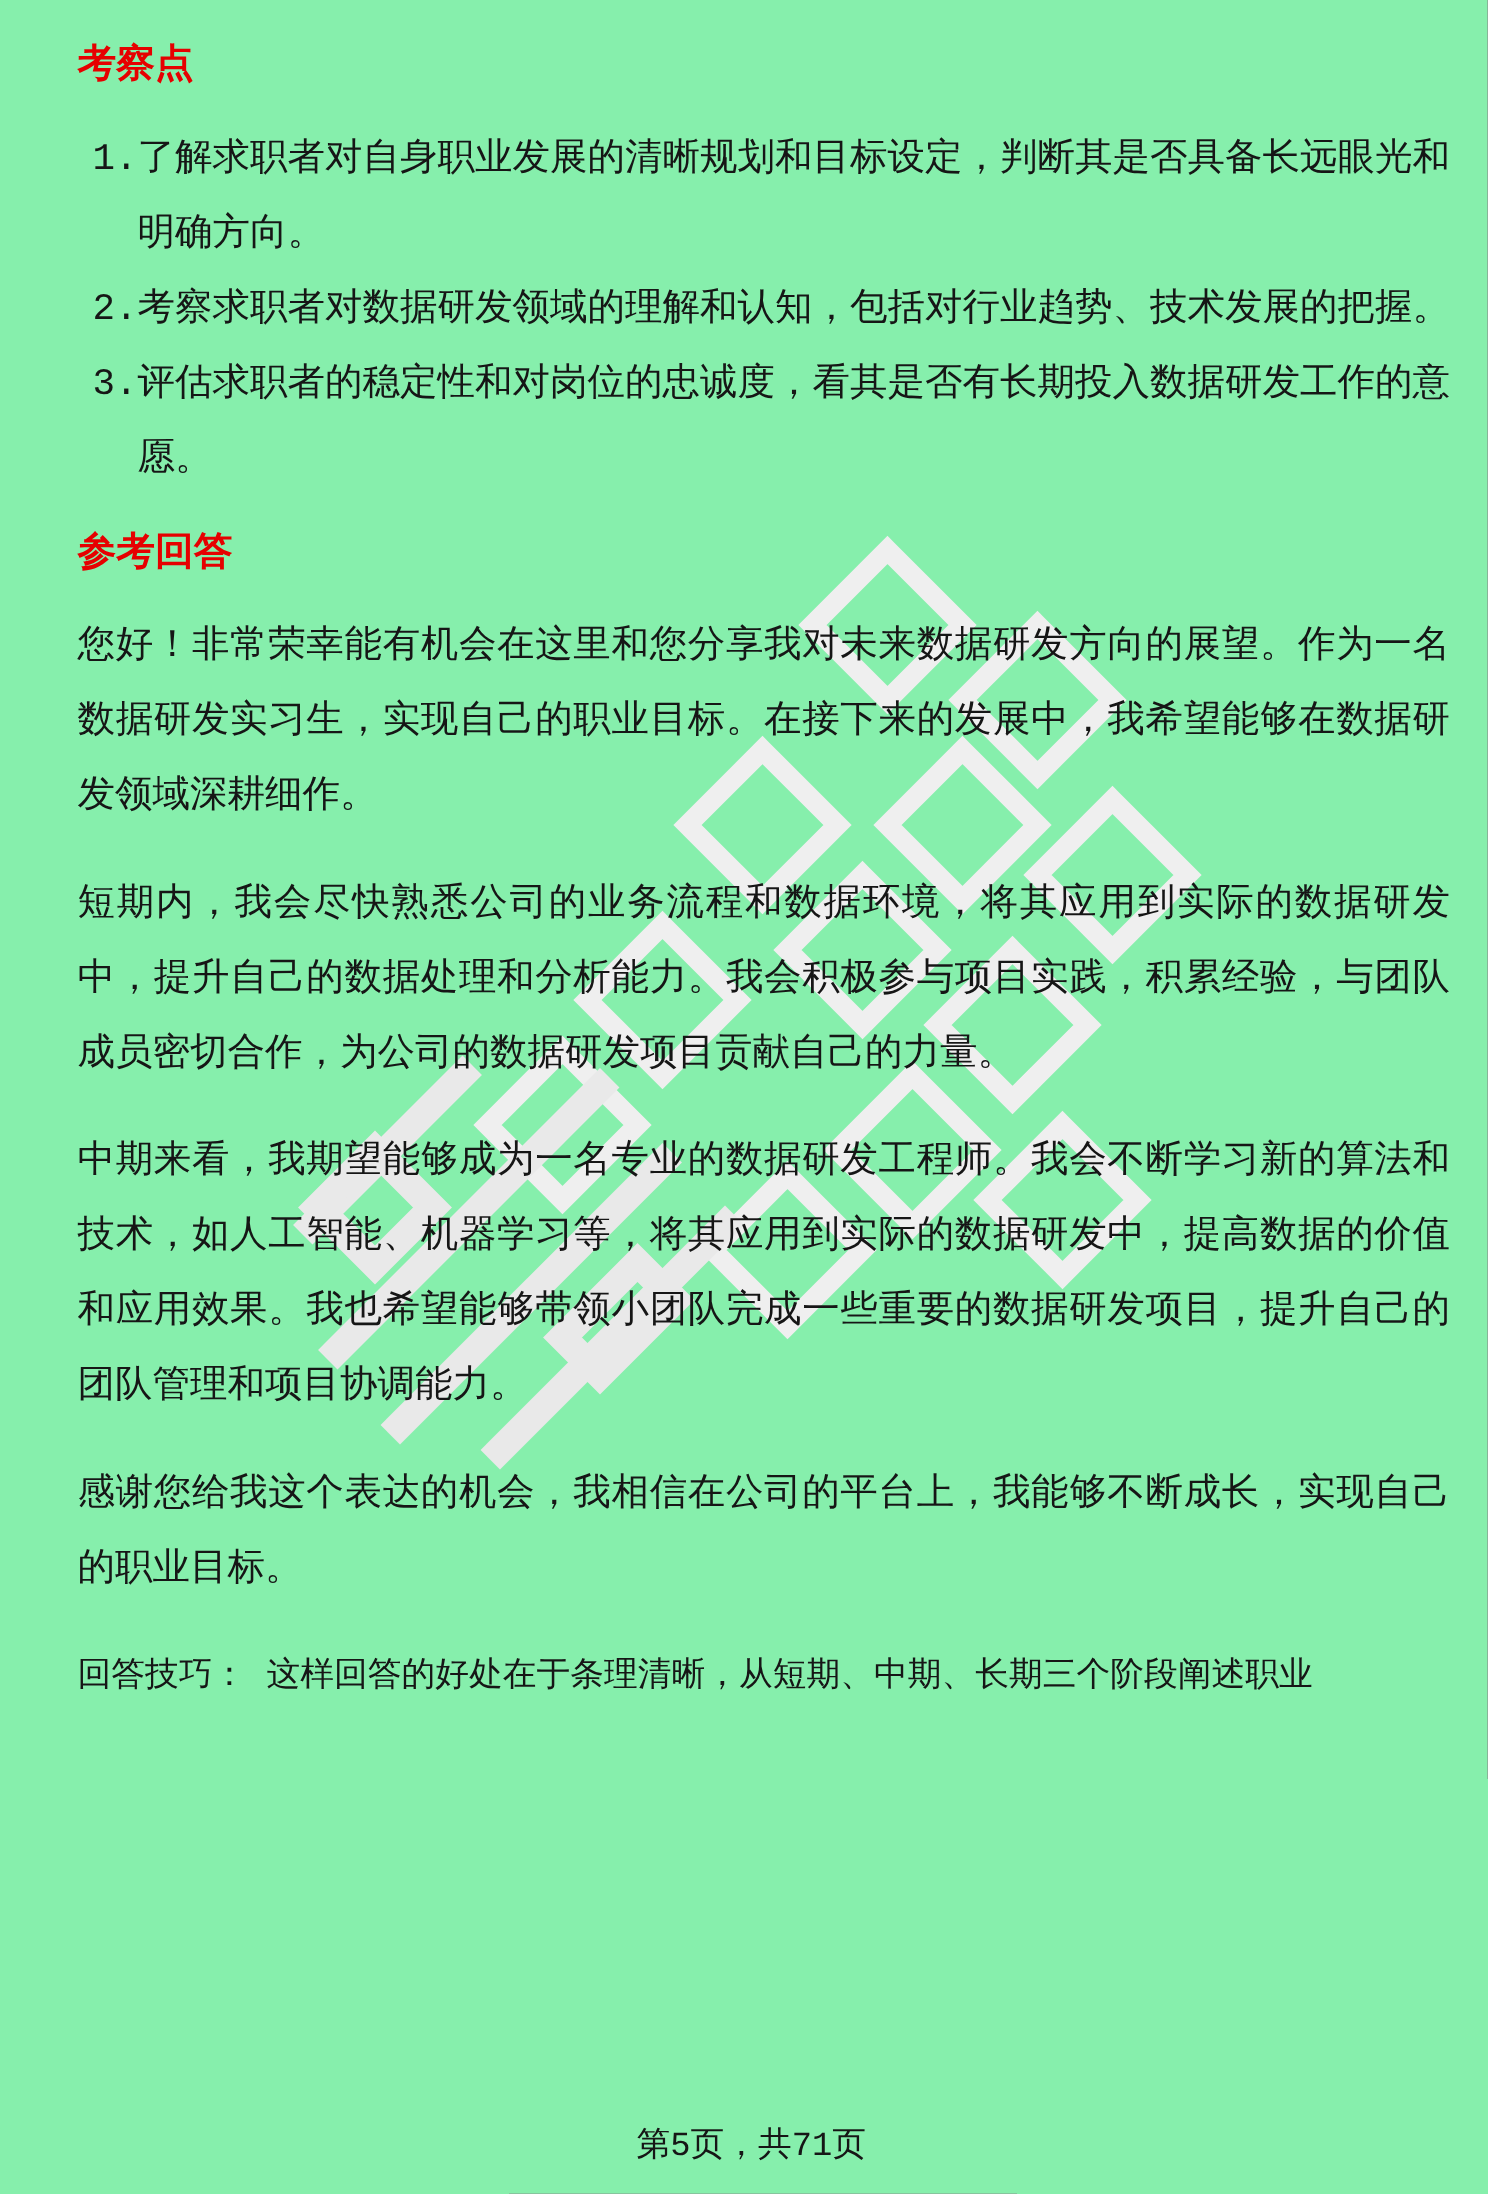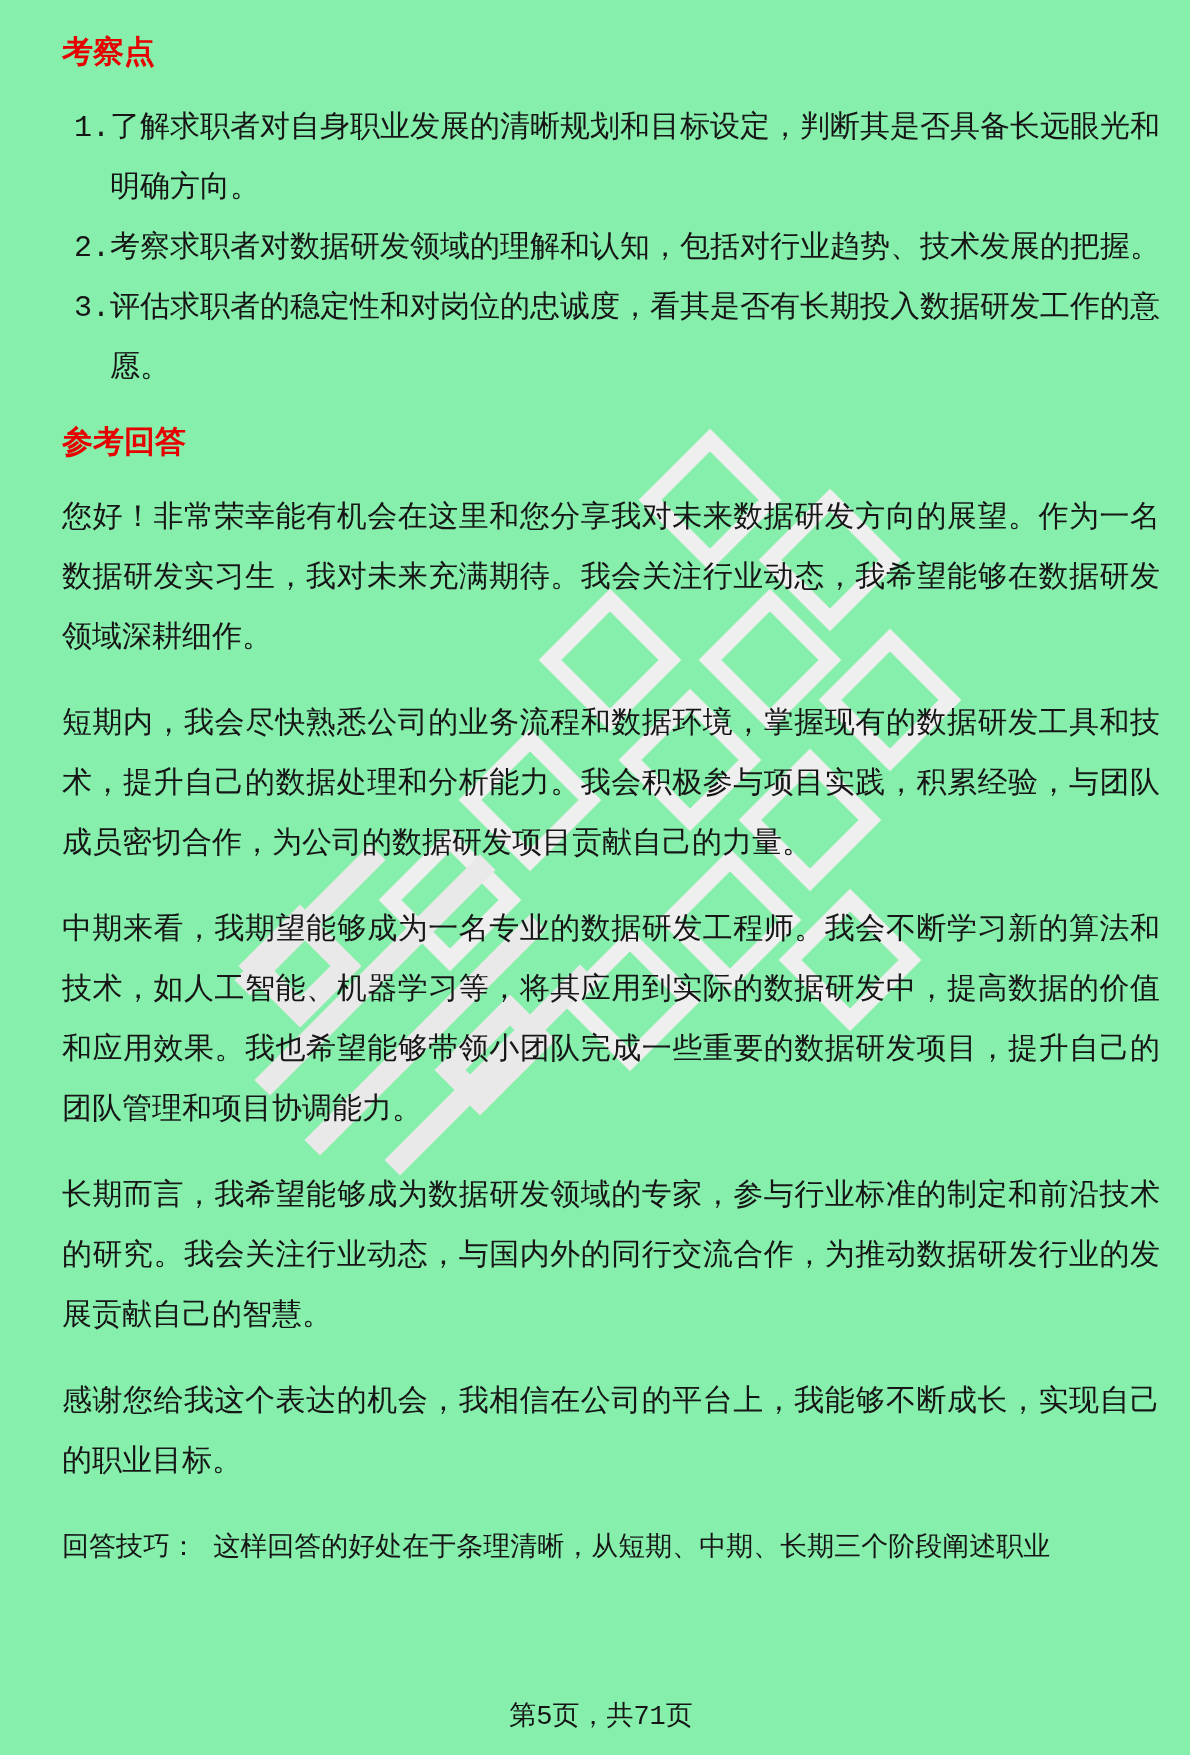--- a/index.html
+++ b/index.html
@@ -116,24 +116,23 @@
         <span class="txt">考察求职者对数据研发领域的理解和认知，包括对行业趋势、技术发展的把握。</span>
       </div>
       <div class="oitem">
         <span class="num">3.</span>
         <span class="txt">评估求职者的稳定性和对岗位的忠诚度，看其是否有长期投入数据研发工作的意愿。</span>
       </div>
     </div>
 
     <h2 class="sec-title">参考回答</h2>
 
-    <p class="para">您好！非常荣幸能有机会在这里和您分享我对未来数据研发方向的展望。作为一名数据研发实习生，我对未来充满期待。我会关注行业动态，我希望能够在数据研发领域深耕细作。</p>
-    <p class="para">短期内，我会尽快熟悉公司的业务流程和数据环境，掌握现有的数据研发工具和技术，提升自己的数据处理和分析能力。我会积极参与项目实践，积累经验，与团队成员密切合作，为公司的数据研发项目贡献自己的力量。</p>
+    <p class="para">您好！非常荣幸能有机会在这里和您分享我对未来数据研发方向的展望。作为一名数据研发实习生，实现自己的职业目标。在接下来的发展中，我希望能够在数据研发领域深耕细作。</p>
+    <p class="para">短期内，我会尽快熟悉公司的业务流程和数据环境，将其应用到实际的数据研发中，提升自己的数据处理和分析能力。我会积极参与项目实践，积累经验，与团队成员密切合作，为公司的数据研发项目贡献自己的力量。</p>
     <p class="para">中期来看，我期望能够成为一名专业的数据研发工程师。我会不断学习新的算法和技术，如人工智能、机器学习等，将其应用到实际的数据研发中，提高数据的价值和应用效果。我也希望能够带领小团队完成一些重要的数据研发项目，提升自己的团队管理和项目协调能力。</p>
-    <p class="para">长期而言，我希望能够成为数据研发领域的专家，参与行业标准的制定和前沿技术的研究。我会关注行业动态，与国内外的同行交流合作，为推动数据研发行业的发展贡献自己的智慧。</p>
     <p class="para">感谢您给我这个表达的机会，我相信在公司的平台上，我能够不断成长，实现自己的职业目标。</p>
 
     <p class="tip">回答技巧： 这样回答的好处在于条理清晰，从短期、中期、长期三个阶段阐述职业</p>
 
   </div>
 
   <div class="footer">第5页，共71页</div>
 
 </div>
 

